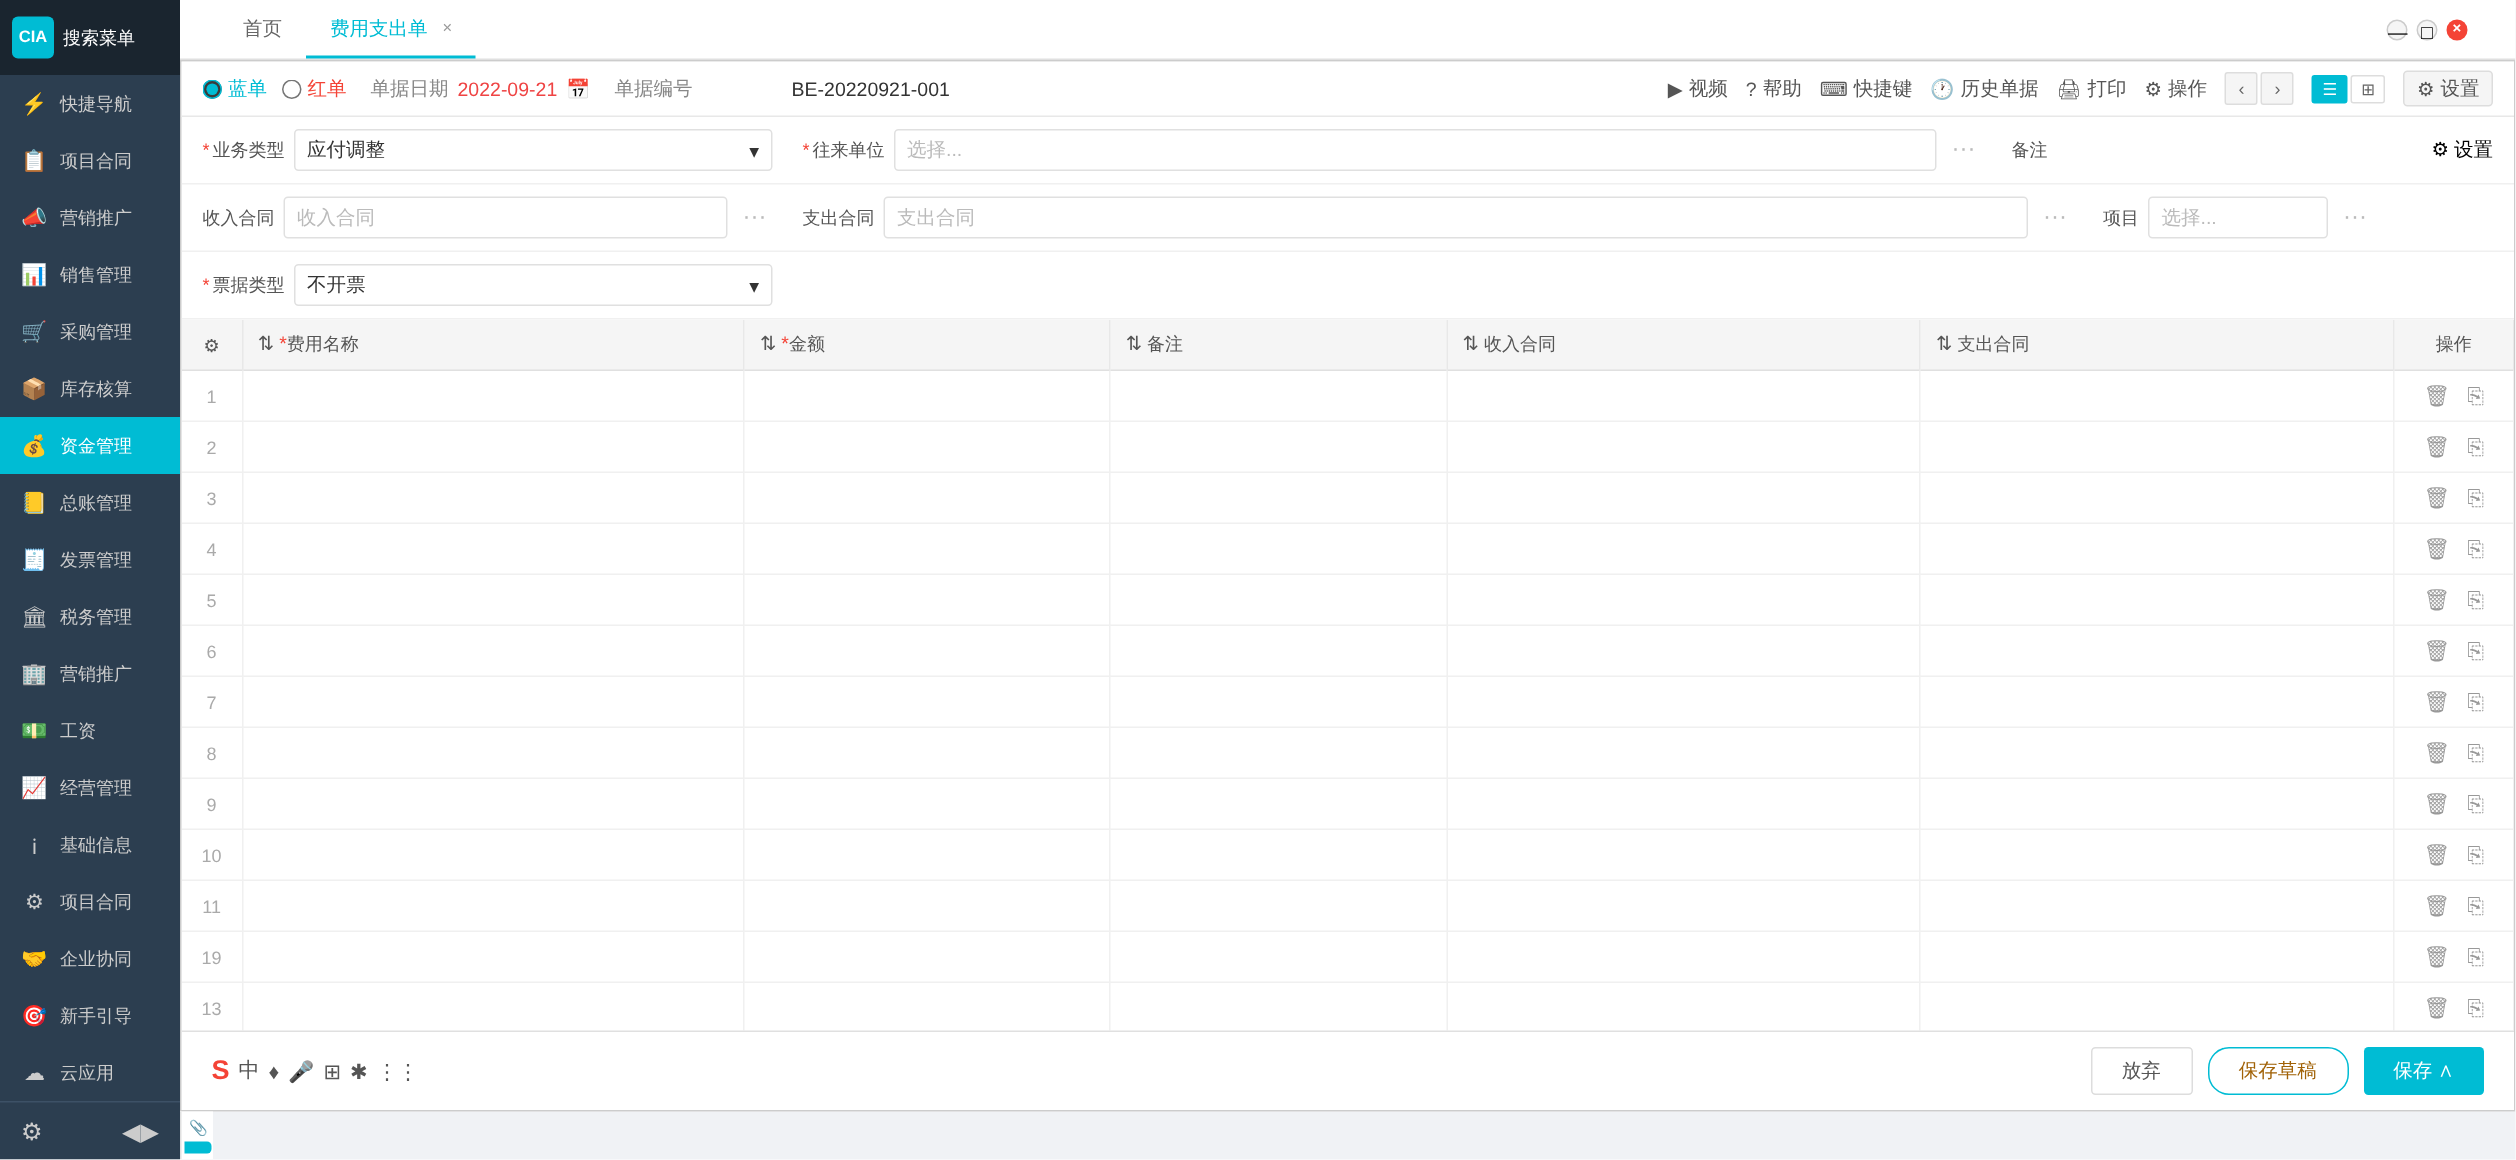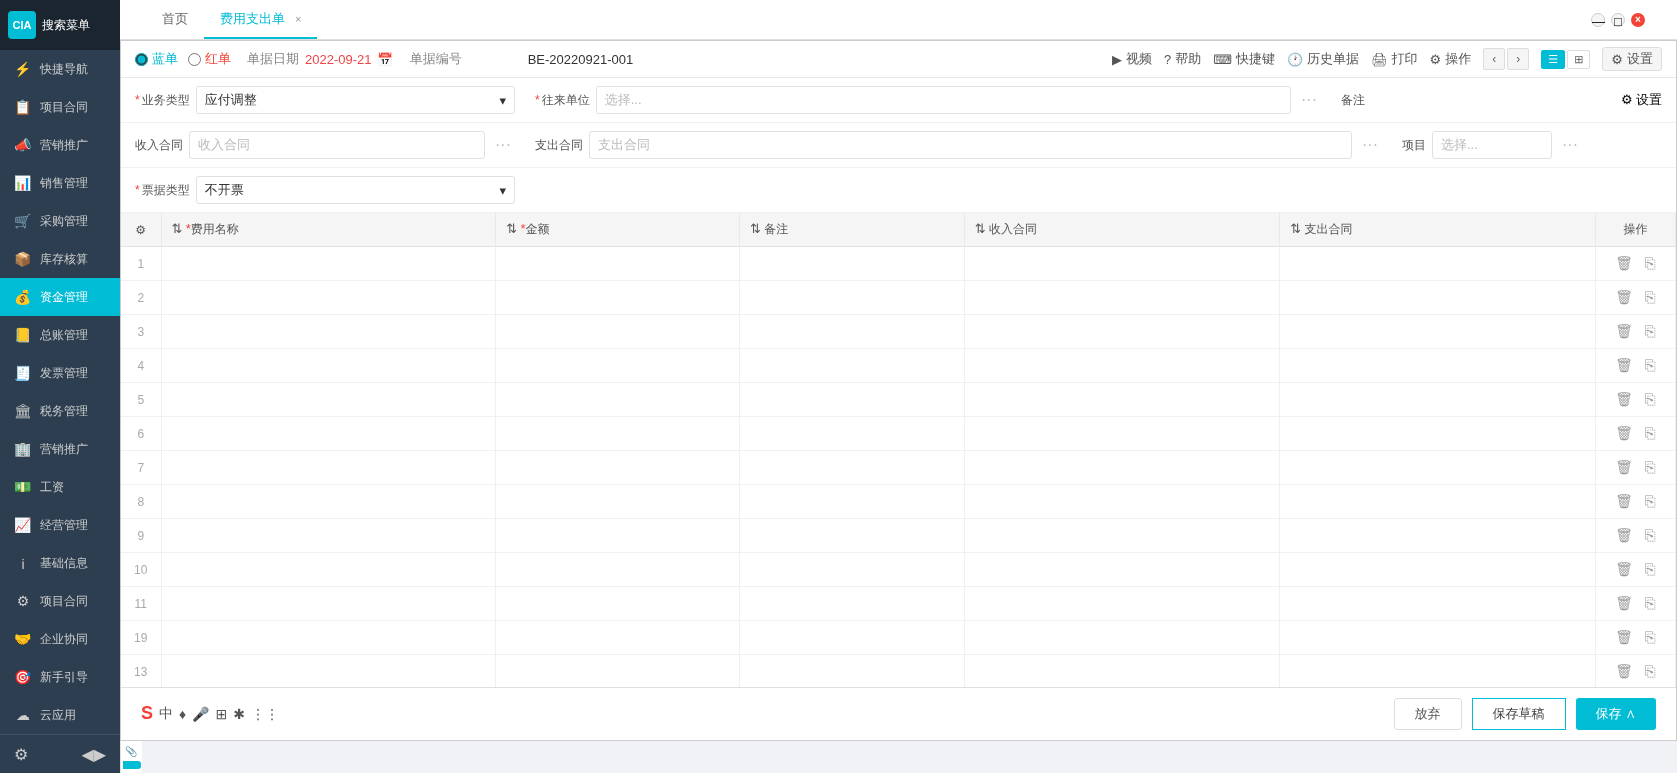--- a/index.html
+++ b/index.html
@@ -60,21 +60,21 @@
     .expense-table td { padding: 6px 10px; font-size: 12px; border-right: 1px solid #f0f0f0; border-bottom: 1px solid #f0f0f0; color: #333; }
     .expense-table td.row-num { color: #aaa; text-align: center; width: 30px; }
     .expense-table td.ops-cell { text-align: center; }
     .op-btn { background: none; border: none; cursor: pointer; font-size: 14px; color: #999; padding: 2px 4px; }
 
     
     .action-bar { background: #fff; border-top: 1px solid #e0e0e0; padding: 10px 20px; display: flex; align-items: center; justify-content: space-between; }
     .action-bar-icons { display: flex; align-items: center; gap: 6px; }
     .action-bar-btns { display: flex; gap: 10px; }
     .btn-discard { border: 1px solid #ddd; background: #fff; padding: 6px 20px; border-radius: 3px; cursor: pointer; color: #555; }
-    .btn-draft { border: 1px solid #00bcd4; background: #fff; padding: 6px 20px; border-radius: 0; cursor: pointer; color: #404040; font-family: Liberation Mono, monospace; }
+    .btn-draft { border: 1px solid #00bcd4; background: #fff; padding: 6px 20px; border-radius: 14px; cursor: pointer; color: #a16207; font-family: Liberation Mono, monospace; }
     .btn-save { background: #00bcd4; border: none; padding: 6px 20px; border-radius: 3px; cursor: pointer; color: #fff; display: flex; align-items: center; gap: 4px; }
 
     .window-controls { display: flex; align-items: center; gap: 6px; padding: 0 6px; }
     .win-btn { width: 14px; height: 14px; border-radius: 50%; border: none; cursor: pointer; }
 
     .content-area { flex: 1; display: flex; flex-direction: column; overflow: hidden; border: 1px solid #ccc; background: #fff; margin: 0; }
 
     .nav-arrows { display: flex; align-items: center; gap: 2px; }
     .nav-btn { background: #f5f5f5; border: 1px solid #ddd; width: 22px; height: 22px; display: flex; align-items: center; justify-content: center; cursor: pointer; border-radius: 2px; font-size: 12px; color: #666; }
 

